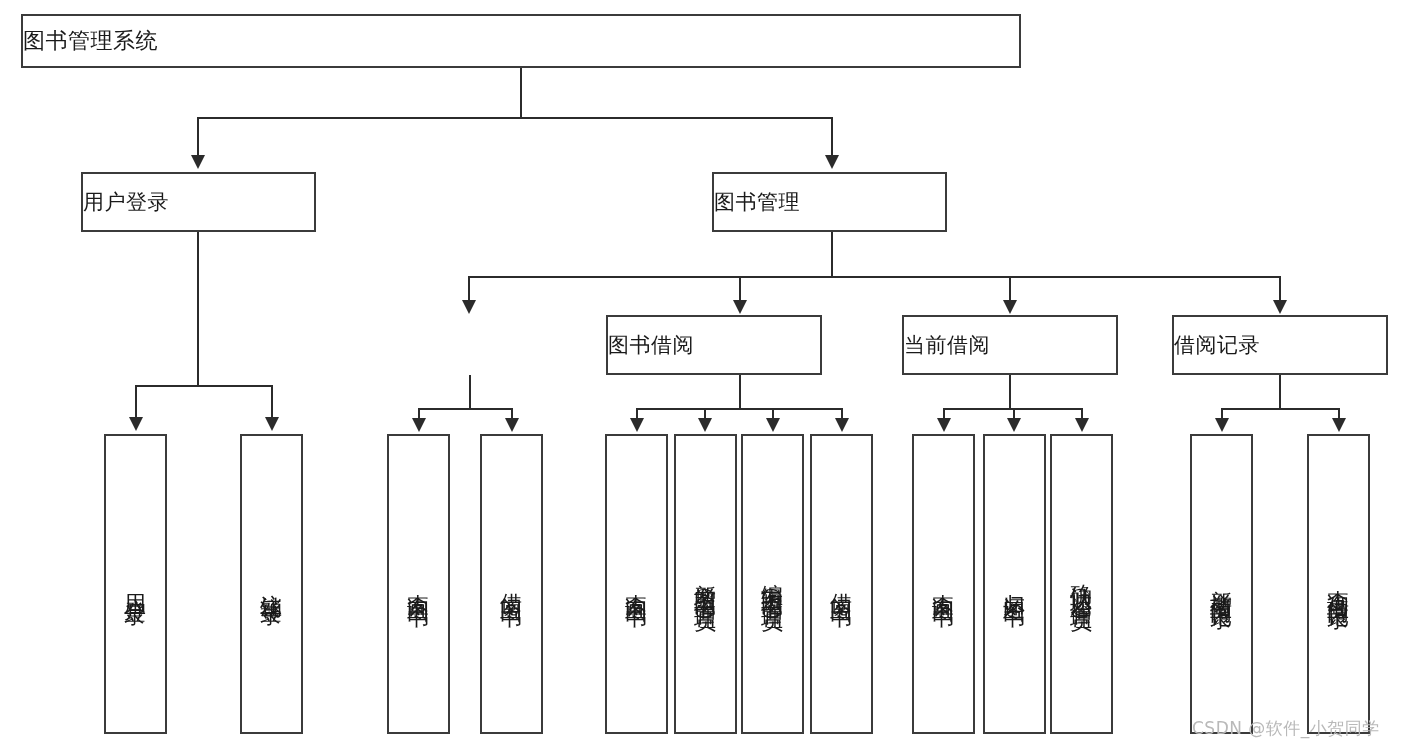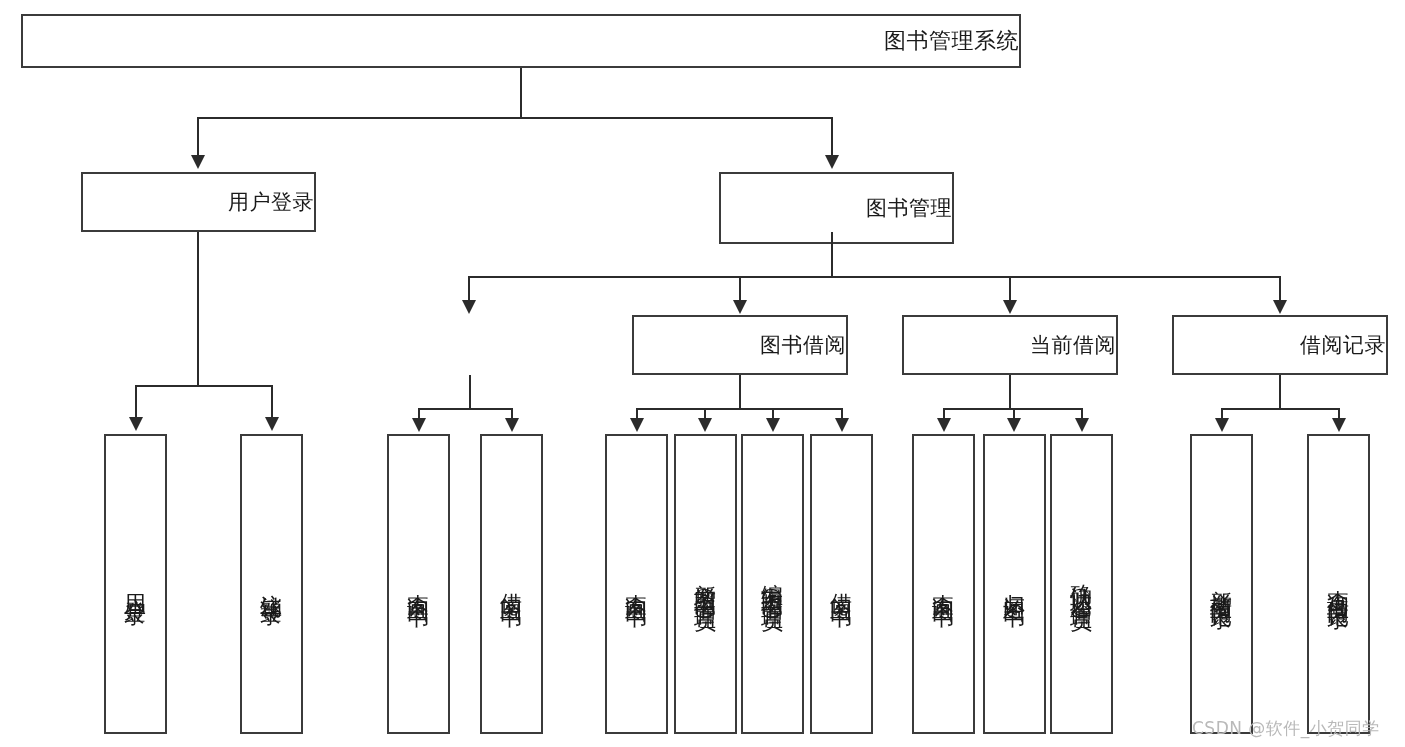--- a/index.html
+++ b/index.html
@@ -17,21 +17,21 @@
     background: #ffffff;
     overflow: hidden;
   }
   .node {
     position: absolute;
     box-sizing: border-box;
     background: #ffffff;
     border: 2px solid #3b3b3b;
     display: flex;
     align-items: center;
-    justify-content: flex-end;
+    justify-content: flex-start;
     color: #1a1a1a;
   }
   .node .label {
     display: block;
     text-align: center;
     line-height: 1.18;
   }
   
   .node.h .label {
     font-size: 21px;
@@ -91,21 +91,21 @@
   <div class="edge hline" style="left:197px; top:117px; width:636px;"></div>
 
   <div class="edge vline" style="left:197px; top:117px; height:38px;"></div>
   <div class="arrow" style="left:191px; top:155px;"></div>
   <div class="edge vline" style="left:831px; top:117px; height:38px;"></div>
   <div class="arrow" style="left:825px; top:155px;"></div>
 
   <div class="node h" style="left:81px; top:172px; width:235px; height:60px;">
     <span class="label">用户登录</span>
   </div>
-  <div class="node h" style="left:712px; top:172px; width:235px; height:72px;margin-left:7px;">
+  <div class="node h" style="left:712px; top:172px; width:235px; height:60px;">
     <span class="label">图书管理</span>
   </div>
 
   <div class="edge vline" style="left:197px; top:232px; height:153px;"></div>
   <div class="edge hline" style="left:135px; top:385px; width:137px;"></div>
   <div class="edge vline" style="left:135px; top:385px; height:32px;"></div>
   <div class="arrow" style="left:129px; top:417px;"></div>
   <div class="edge vline" style="left:271px; top:385px; height:32px;"></div>
   <div class="arrow" style="left:265px; top:417px;"></div>
 
@@ -113,21 +113,21 @@
   <div class="edge hline" style="left:468px; top:276px; width:812px;"></div>
   <div class="edge vline" style="left:468px; top:276px; height:26px;"></div>
   <div class="arrow" style="left:462px; top:300px;"></div>
   <div class="edge vline" style="left:739px; top:276px; height:26px;"></div>
   <div class="arrow" style="left:733px; top:300px;"></div>
   <div class="edge vline" style="left:1009px; top:276px; height:26px;"></div>
   <div class="arrow" style="left:1003px; top:300px;"></div>
   <div class="edge vline" style="left:1279px; top:276px; height:26px;"></div>
   <div class="arrow" style="left:1273px; top:300px;"></div>
 
-  <div class="node h" style="left:632px; top:315px; width:216px; height:60px;">
+  <div class="node h" style="left:606px; top:315px; width:216px; height:60px;">
     <span class="label">图书借阅</span>
   </div>
   <div class="node h" style="left:1172px; top:315px; width:216px; height:60px;">
     <span class="label">借阅记录</span>
   </div>
   <div class="node h" style="left:902px; top:315px; width:216px; height:60px;">
     <span class="label">当前借阅</span>
   </div>
 
   <div class="edge vline" style="left:469px; top:375px; height:33px;"></div>

